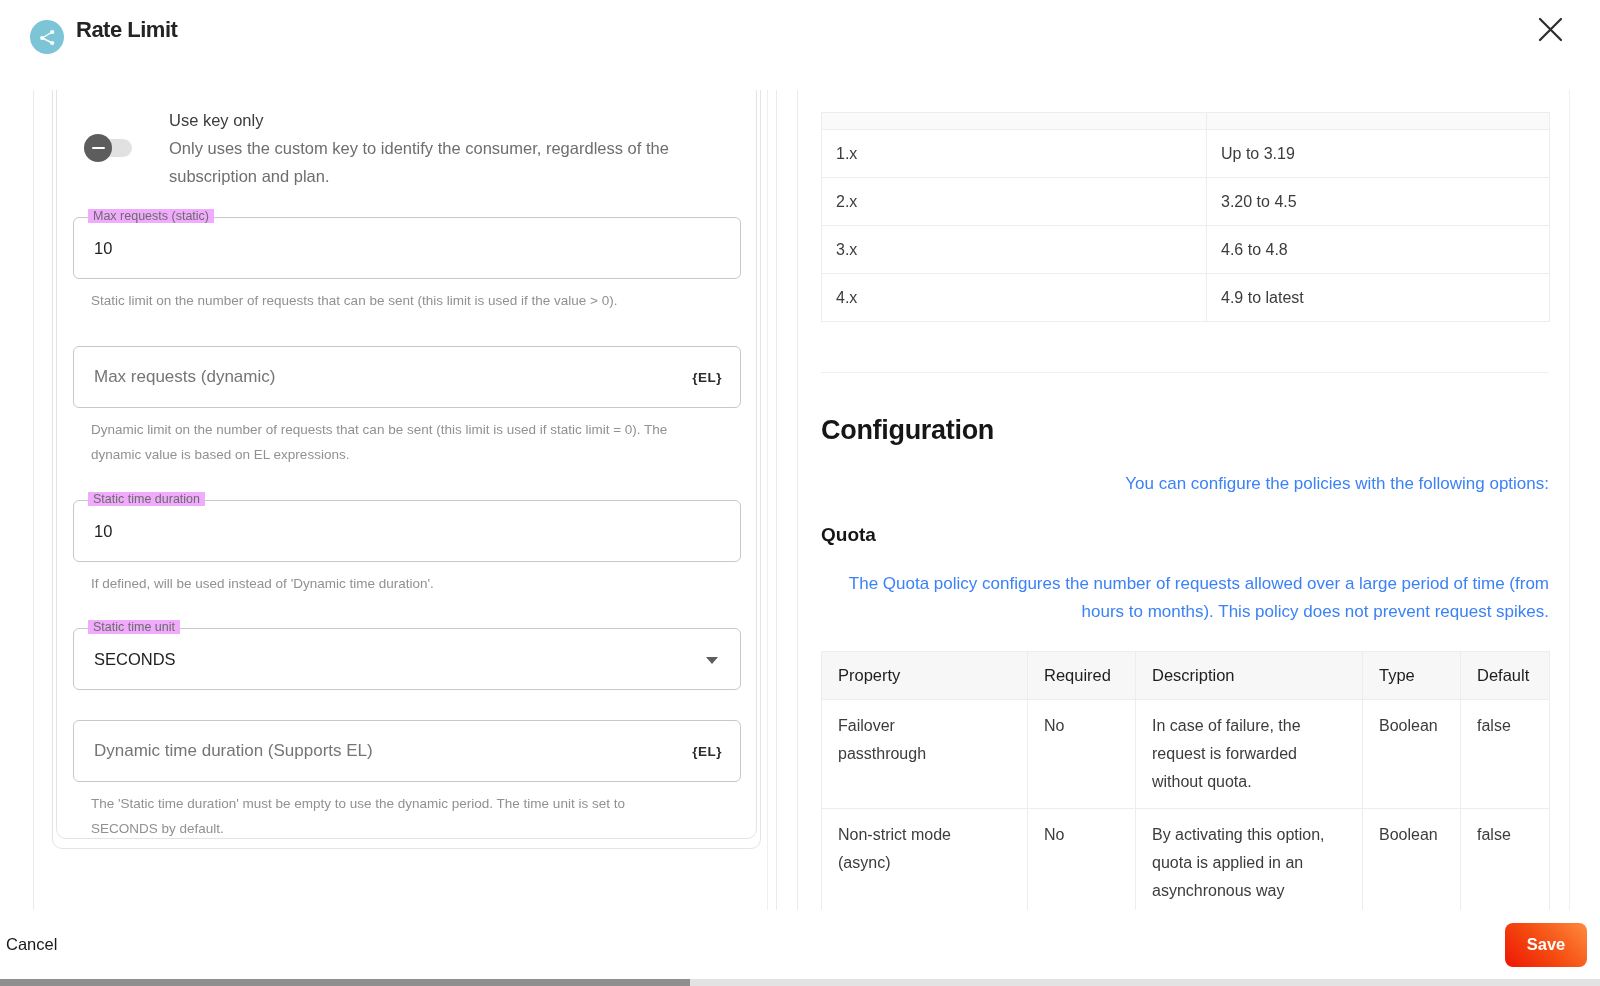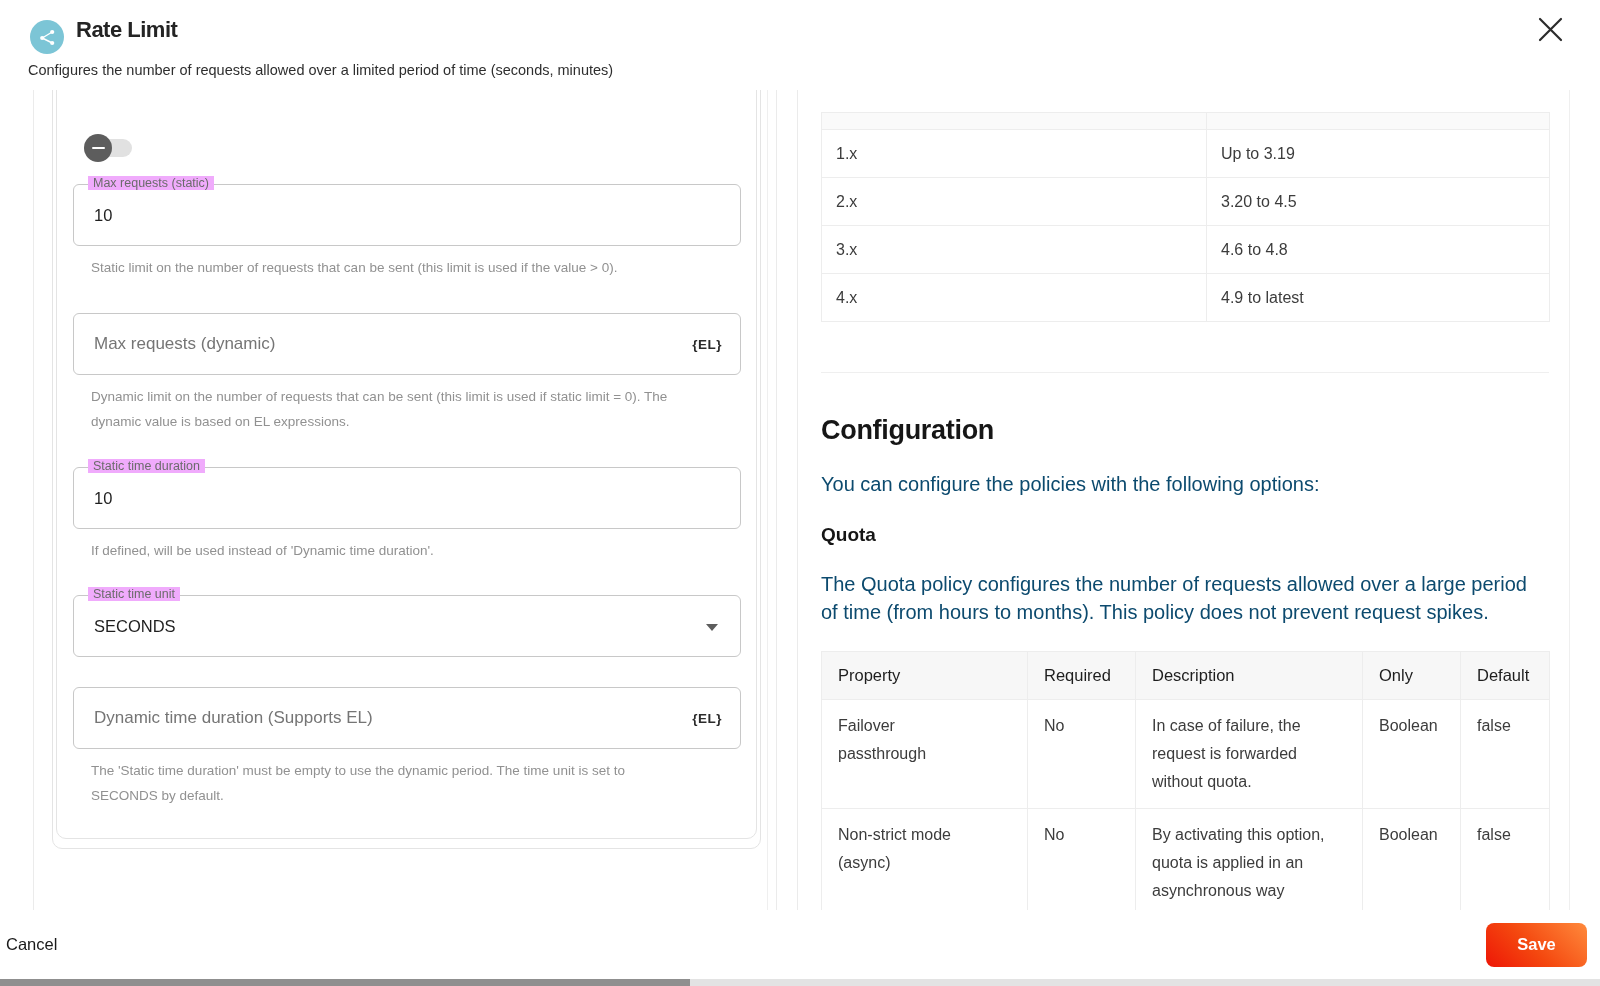--- a/index.html
+++ b/index.html
@@ -54,36 +54,36 @@
   .hint { margin-top:9px; padding-left:18px; font-size:13.5px; color:#919191; line-height:25px; width:620px; }
 
   
   .doc-content { position:absolute; left:23px; top:22px; width:728px; }
   table { border-collapse:collapse; width:728px; table-layout:fixed; }
   .ver-table, .quota-table { border:1px solid #e8e8e8; font-size:16px; color:#3c3c3c; }
   .ver-table td { border:1px solid #ededed; padding:12px 14px; height:48px; }
   .ver-sliver td { background:#fafafa; height:17px; padding:0 14px; border:1px solid #ededed; }
   .doc-hr { border:none; border-top:1px solid #efefef; margin-top:50px; width:728px; }
   .doc-h1 { margin-top:42px; font-size:27px; font-weight:800; letter-spacing:-0.3px; color:#161616; }
-  .doc-p { margin-top:24px; font-size:20px; color:#0c4a6e; line-height:28px; }
+  .doc-p { margin-top:24px; font-size:17px; color:#3b82f6; line-height:28px;text-align:right; }
   .doc-h2 { margin-top:26px; font-size:19px; font-weight:700; color:#161616; }
   .quota-table { margin-top:25px; }
   .quota-table th { background:#f7f7f7; border:1px solid #ededed; text-align:left;
     font-weight:500; color:#1e1e1e; padding:12px 16px; height:48px; font-size:16.5px; }
   .quota-table td { border:1px solid #ededed; padding:12px 16px; vertical-align:top;
     line-height:28px; color:#3c3c3c; }
   .quota-table td.prop { padding-right:40px; }
   .col-prop{width:206px}.col-req{width:108px}.col-desc{width:227px}.col-type{width:98px}.col-def{width:89px}
 
   
   .footer { position:absolute; left:0; top:910px; width:1600px; height:69px; background:#fff;
     display:flex; align-items:center; justify-content:space-between; padding-right:13px; }
   .btn-cancel { font-size:16.5px; color:#1a1a1a; background:none; border:none; cursor:pointer;
     font-family:inherit; padding:8px 6px; }
-  .btn-save { width:101px; height:44px; border:none; border-radius:8px; cursor:pointer;
+  .btn-save { width:82px; height:44px; border:none; border-radius:8px; cursor:pointer;
     background:linear-gradient(225deg,#ff8a3c 0%,#f4480f 55%,#ee1606 100%);
     color:#fff; font-size:16.5px; font-weight:600; font-family:inherit; }
 
   
   .hscroll { position:absolute; left:0; bottom:0; width:1600px; height:7px; background:#e3e3e3; }
   .hscroll-thumb { position:absolute; left:0; top:0; width:690px; height:7px; background:#8f8f8f; cursor:pointer; }
 </style>
 </head>
 <body>
 
@@ -91,38 +91,41 @@
 
   <div class="hdr-icon">
     <svg width="19" height="19" viewBox="0 0 19 19">
       <circle cx="4.2" cy="10" r="2.1" fill="#fff"></circle>
       <circle cx="14.2" cy="4" r="2.1" fill="#fff"></circle>
       <circle cx="14.2" cy="15" r="2.1" fill="#fff"></circle>
       <path d="M4.2 10 L14.2 4 M4.2 10 L14.2 15" stroke="#fff" stroke-width="1.4" fill="none"></path>
     </svg>
   </div>
   <div class="hdr-title">Rate Limit</div>
-  <div class="hdr-sub">Configures the number of requests allowed over a limited period of time (seconds, minutes)</div>
   <div class="close-btn">
     <svg width="25" height="25" viewBox="0 0 25 25">
       <path d="M2 2 L23 23 M23 2 L2 23" stroke="#2b2b2b" stroke-width="2.2" stroke-linecap="round"></path>
     </svg>
   </div>
 
   <div class="left-pane">
     <div class="card-outer"></div>
     <div class="card-inner"></div>
     <div class="form-content">
 
       <div class="toggle-row">
         <div class="toggle">
           <div class="toggle-trk"></div>
           <div class="toggle-thumb">
             <div class="toggle-minus"></div>
           </div>
+        </div>
+        <div class="toggle-text">
+          <div class="toggle-label">Use key only</div>
+          <div class="toggle-desc">Only uses the custom key to identify the consumer, regardless of the subscription and plan.</div>
         </div>
       </div>
 
       <div class="fld">
         <span class="fld-label">Max requests (static)</span>
         <span class="fld-value">10</span>
       </div>
       <div class="hint">Static limit on the number of requests that can be sent (this limit is used if the value &gt; 0).</div>
 
       <div class="fld" style="margin-top:33px;">
@@ -198,21 +201,21 @@
             <col class="col-req">
             <col class="col-desc">
             <col class="col-type">
             <col class="col-def">
         </colgroup>
         <tbody>
             <tr>
           <th>Property</th>
           <th>Required</th>
           <th>Description</th>
-          <th>Only</th>
+          <th>Type</th>
           <th>Default</th>
         </tr>
         <tr>
           <td class="prop">Failover passthrough</td>
           <td>No</td>
           <td>In case of failure, the request is forwarded without quota.</td>
           <td>Boolean</td>
           <td>false</td>
         </tr>
         <tr>

